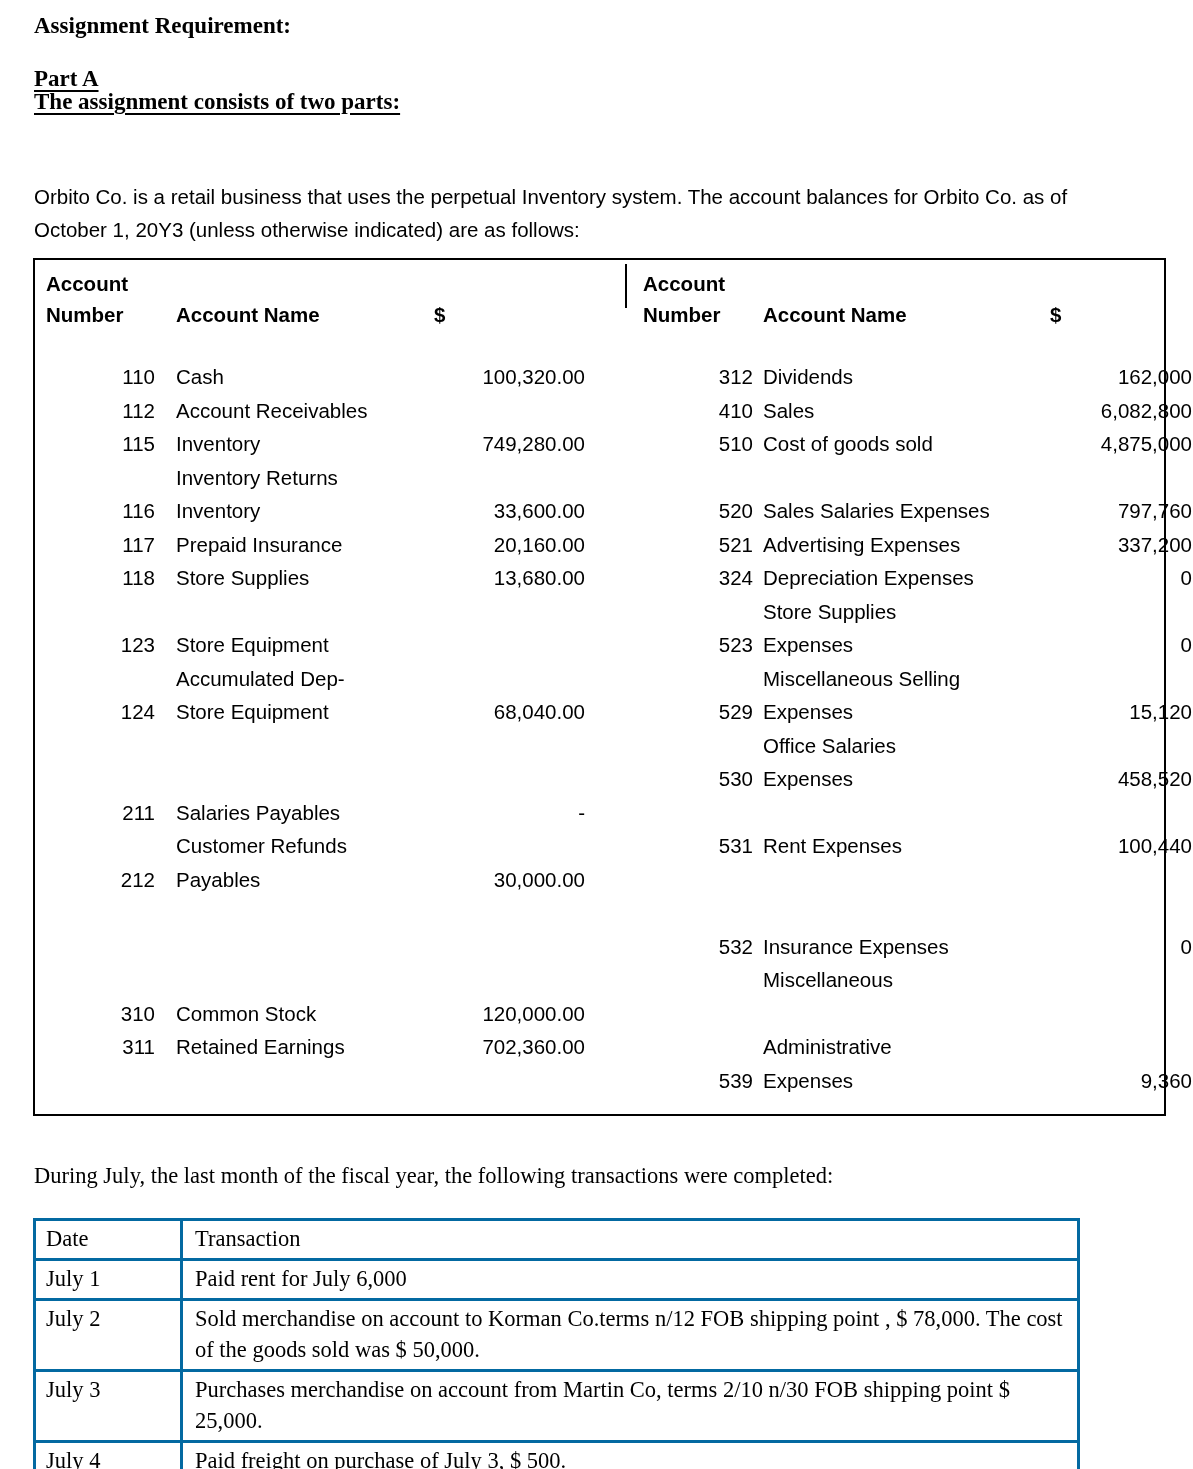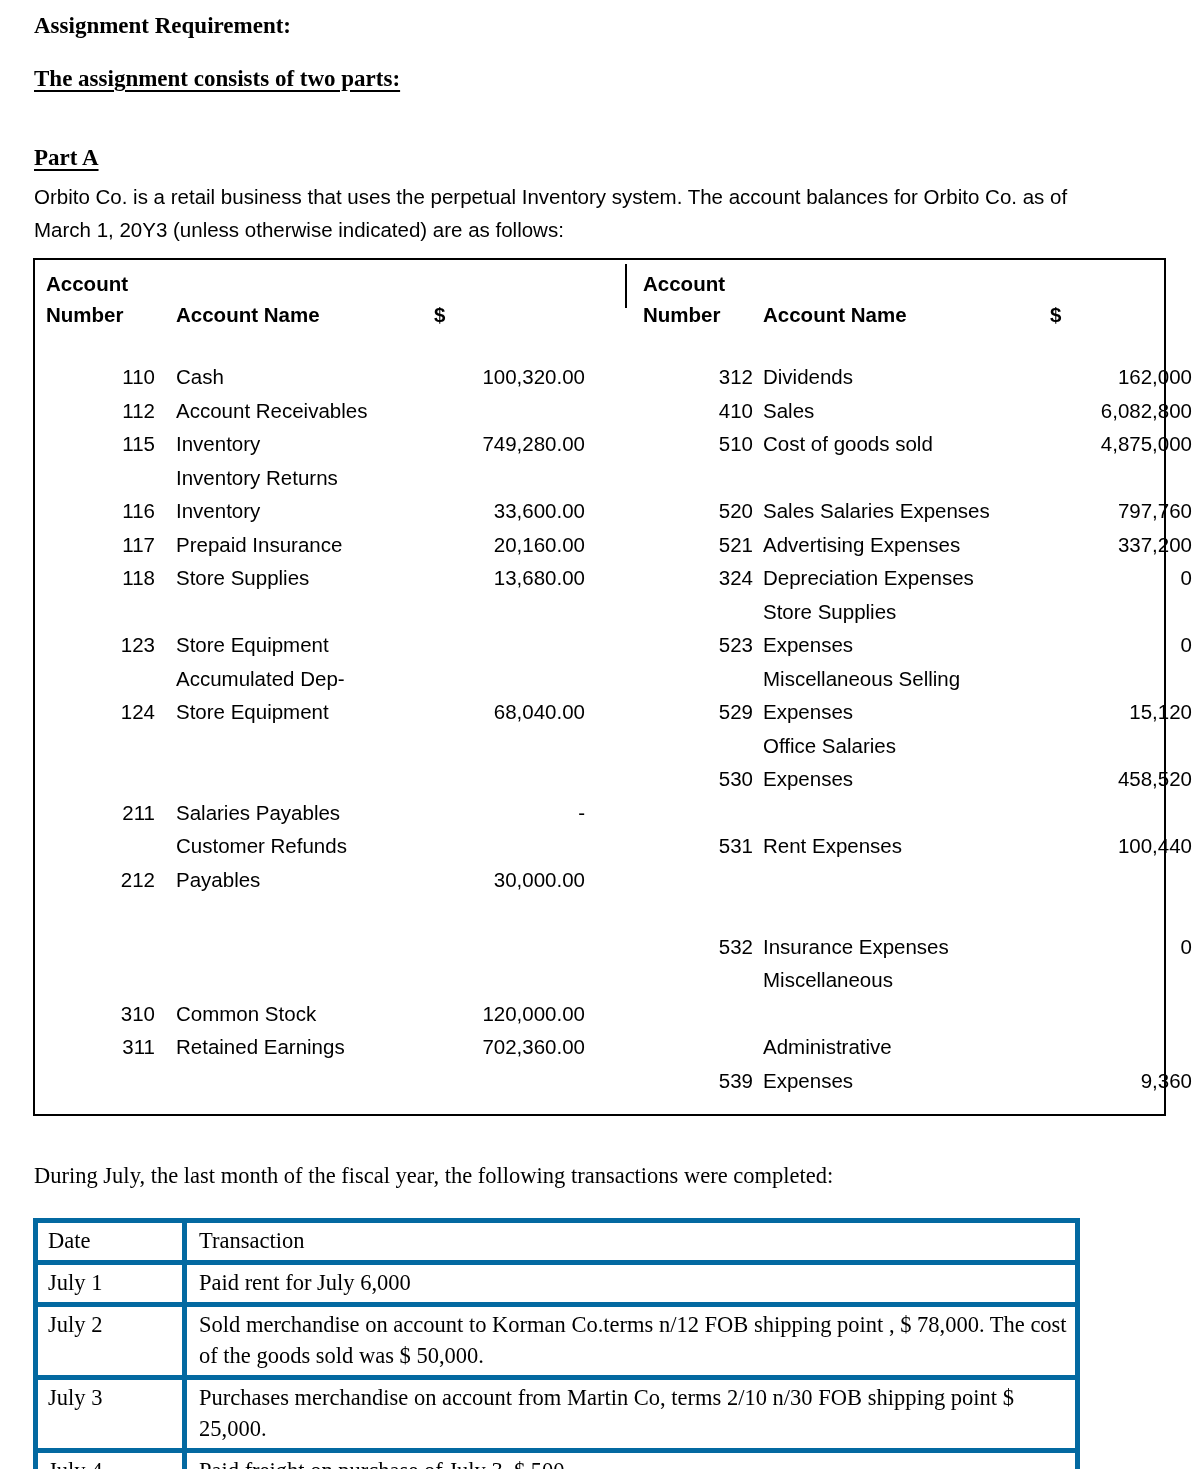--- a/index.html
+++ b/index.html
@@ -146,44 +146,44 @@
     left: 33px;
     top: 1218px;
     width: 1047px;
     border-collapse: collapse;
     font-family: "Liberation Serif", serif;
     font-size: 22.5px;
     color: #000;
     background: #fff;
   }
   .tx-table td {
-    border: 5px solid #0369a1;
+    border: 3px solid #0369a1;
     padding: 2px 0 4px 10px;
     vertical-align: top;
     line-height: 31px;
   }
   .tx-table td.date { width: 134px; white-space: nowrap; }
   .tx-table td.txt  { padding-left: 12px; }
 </style>
 </head>
 <body>
 
 <div class="page">
 
   <div class="head-block">
     <div class="h-line h-req row-block">Assignment Requirement:</div>
+    <div class="row-block" style="margin-top:28px;">
+      <span class="h-line h-parta">Part A</span>
+    </div>
     <div class="row-block">
       <span class="h-line h-parts">The assignment consists of two parts:</span>
     </div>
-    <div class="row-block" style="margin-top:28px;">
-      <span class="h-line h-parta">Part A</span>
-    </div>
   </div>
 
-  <div class="intro">Orbito Co. is a retail business that uses the perpetual Inventory system. The account balances for Orbito Co. as of March 1, 20Y3 (unless otherwise indicated) are as follows:</div>
+  <div class="intro">Orbito Co. is a retail business that uses the perpetual Inventory system. The account balances for Orbito Co. as of October 1, 20Y3 (unless otherwise indicated) are as follows:</div>
 
   <div class="acct-box">
 
     <div class="col-divider"></div>
 
     <div class="acct-col left">
       <div class="col-head">
         <span class="hd-num">Account</span>
         <span class="hd-num2">Number</span>
         <span class="hd-name">Account Name</span>

